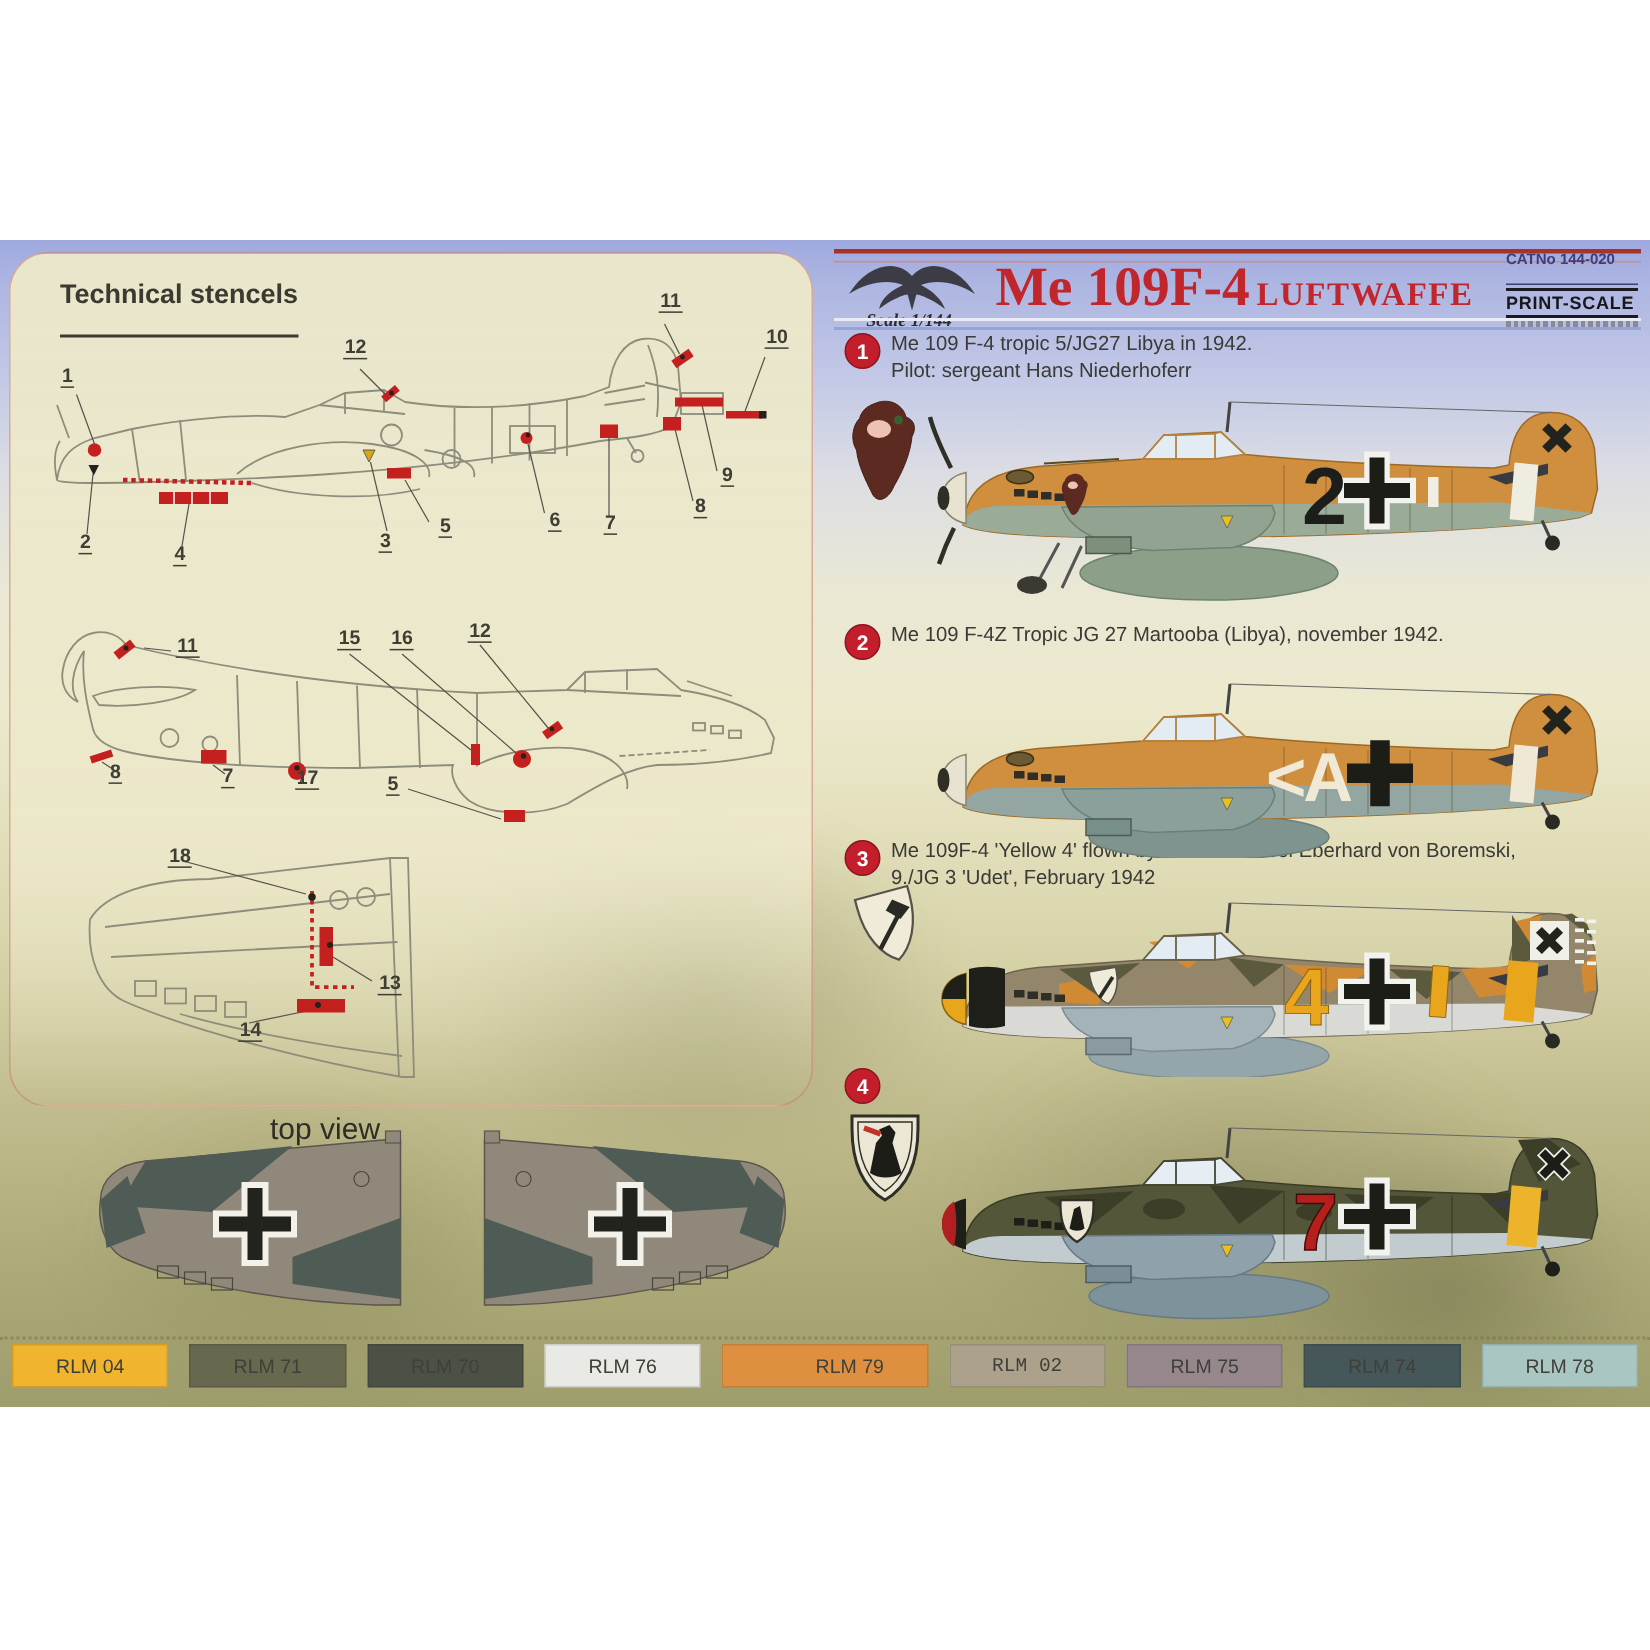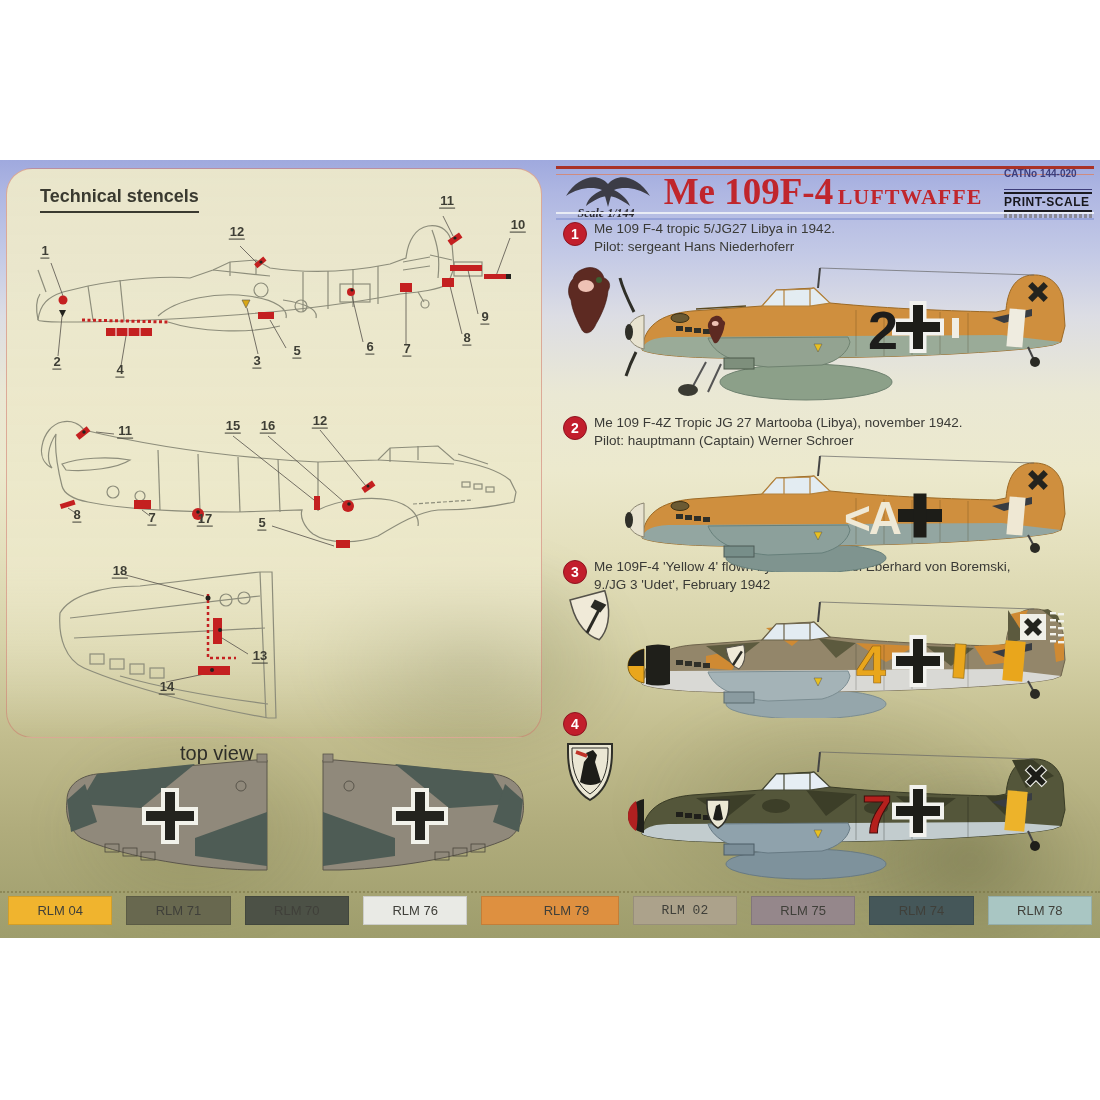--- a/index.html
+++ b/index.html
@@ -6,21 +6,21 @@
   .canvas{position:relative;width:1100px;height:1100px;background:#ffffff;overflow:hidden;
           font-family:"Liberation Sans",sans-serif;}
   .sheet{position:absolute;left:0;top:160px;width:1100px;height:778px;overflow:hidden;
     background:linear-gradient(180deg,#9fa9de 0%,#aeb6e2 4%,#c3c9e6 12%,#dcdde4 20%,
       #eae8d4 30%,#ece9cd 40%,#e4e0bd 50%,#d6d2a8 62%,#c2bd8e 74%,#b0ac7c 86%,#9e9d6c 100%);}
   .ghost{position:absolute;border-radius:50%;filter:blur(14px);pointer-events:none;}
   .panel{position:absolute;left:6px;top:8px;width:534px;height:568px;border-radius:26px;
     border:1px solid rgba(205,118,108,.55);
     background:linear-gradient(180deg,rgba(236,232,202,.96) 0%,rgba(236,232,202,.88) 70%,rgba(236,232,202,0) 100%);}
   .panel-title{position:absolute;left:40px;top:26px;font:bold 18px "Liberation Sans",sans-serif;
-    color:#3a3a30;border-bottom:2px solid #3a3a30;padding-bottom:4px;}
+    color:#3a3a30;border-bottom:2px solid #3a3a30;padding-bottom:16px;}
   .co{position:absolute;font:bold 13px "Liberation Sans",sans-serif;color:#3e3e35;
     border-bottom:1.5px solid #3e3e35;transform:translate(-50%,-55%);line-height:1.1;padding:0 1px;text-align:center;}
   .stencil-svg{position:absolute;}
   .topview-label{position:absolute;left:180px;top:582px;width:160px;text-align:left;
     font:20px "Liberation Sans",sans-serif;color:#2e2e28;}
   
   .redline{position:absolute;left:556px;right:6px;top:6px;height:5px;
     border-top:3px solid #A93227;border-bottom:1px solid #cf8b7f;}
   .blueline{position:absolute;left:556px;right:6px;top:52px;height:4px;
     border-top:2px solid #E9ECF5;border-bottom:2px solid #97A3D8;}
@@ -265,21 +265,20 @@
   <div class="blueline"></div>
 
   <div class="badge" style="top:62px">1</div>
   <div class="entry-text" style="top:60px">
     <div>Me 109 F-4 tropic 5/JG27 Libya in 1942.</div>
         <div>Pilot: sergeant Hans Niederhoferr</div>
   </div>
   <div class="badge" style="top:256px">2</div>
   <div class="entry-text" style="top:254px">
     <div>Me 109 F-4Z Tropic JG 27 Martooba (Libya), november 1942.</div>
-        <div>Pilot: hauptmann (Captain) Werner Schroer</div>
   </div>
   <div class="badge" style="top:400px">3</div>
   <div class="entry-text" style="top:398px">
     <div>Me 109F-4 'Yellow 4' flown by Oberfeldwebel Eberhard von Boremski,</div>
         <div>9./JG 3 'Udet', February 1942</div>
   </div>
   <div class="badge" style="top:552px">4</div>
 
   <svg class="profile" style="top:92px" width="540" height="152" viewBox="0 0 540 152">
     <g transform="translate(8,16)">

